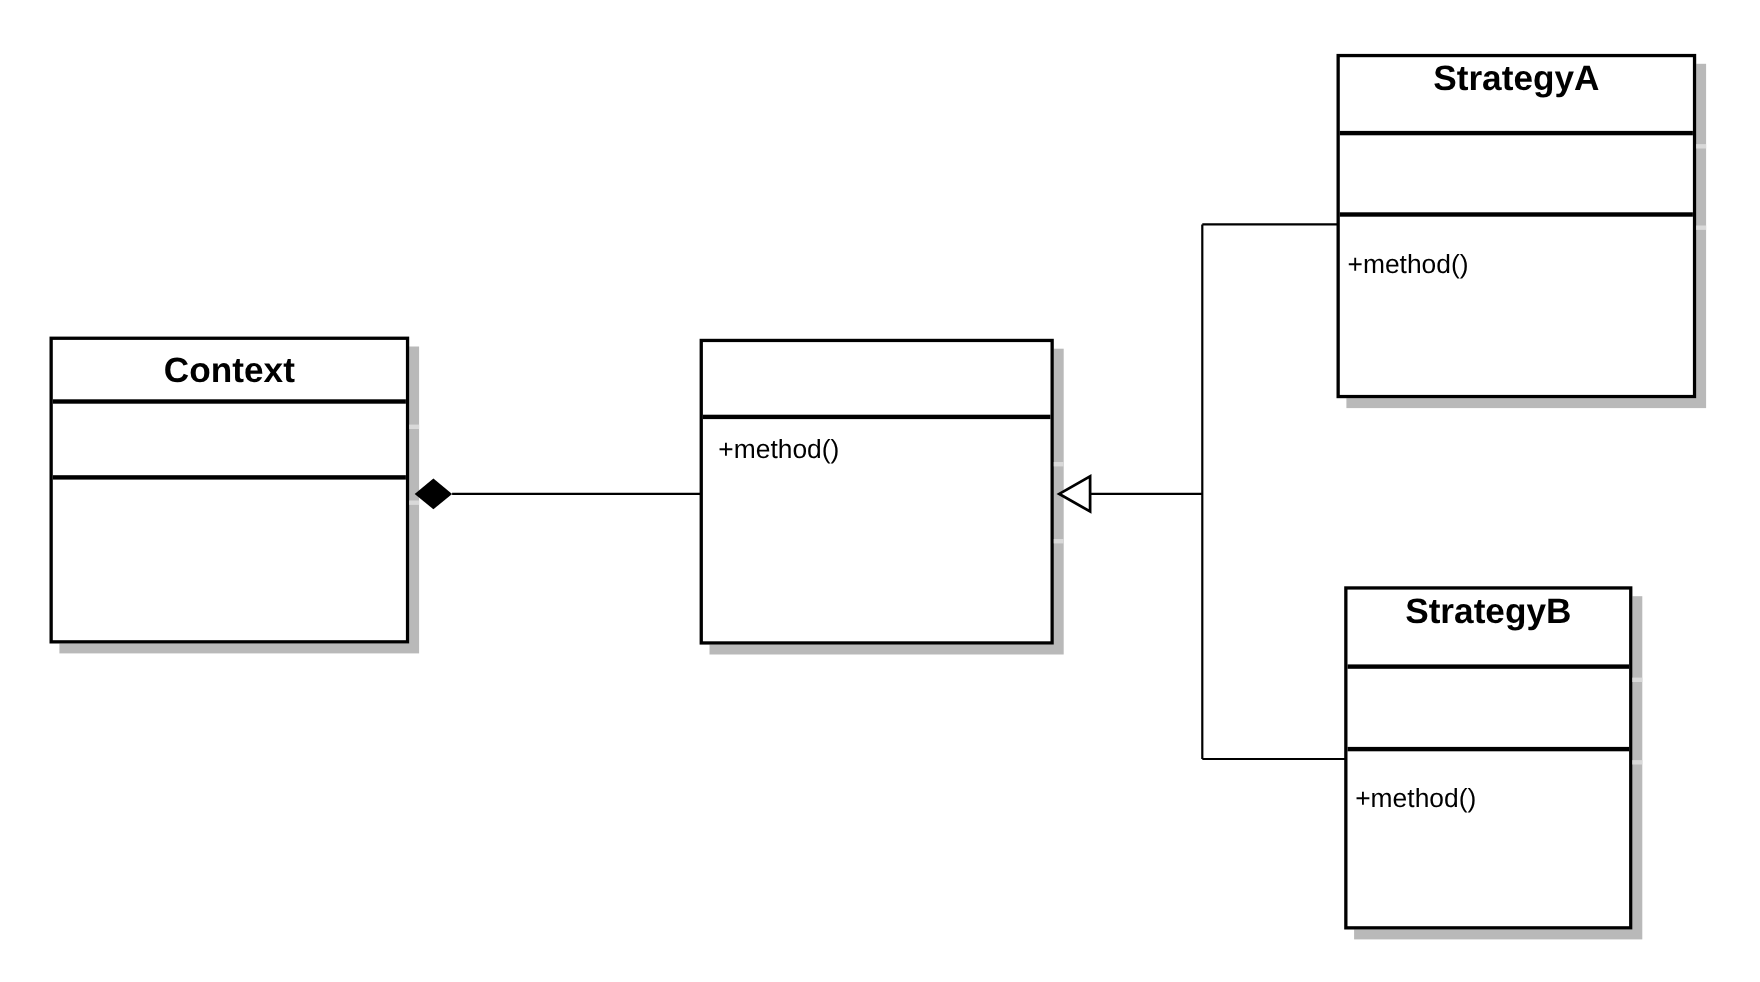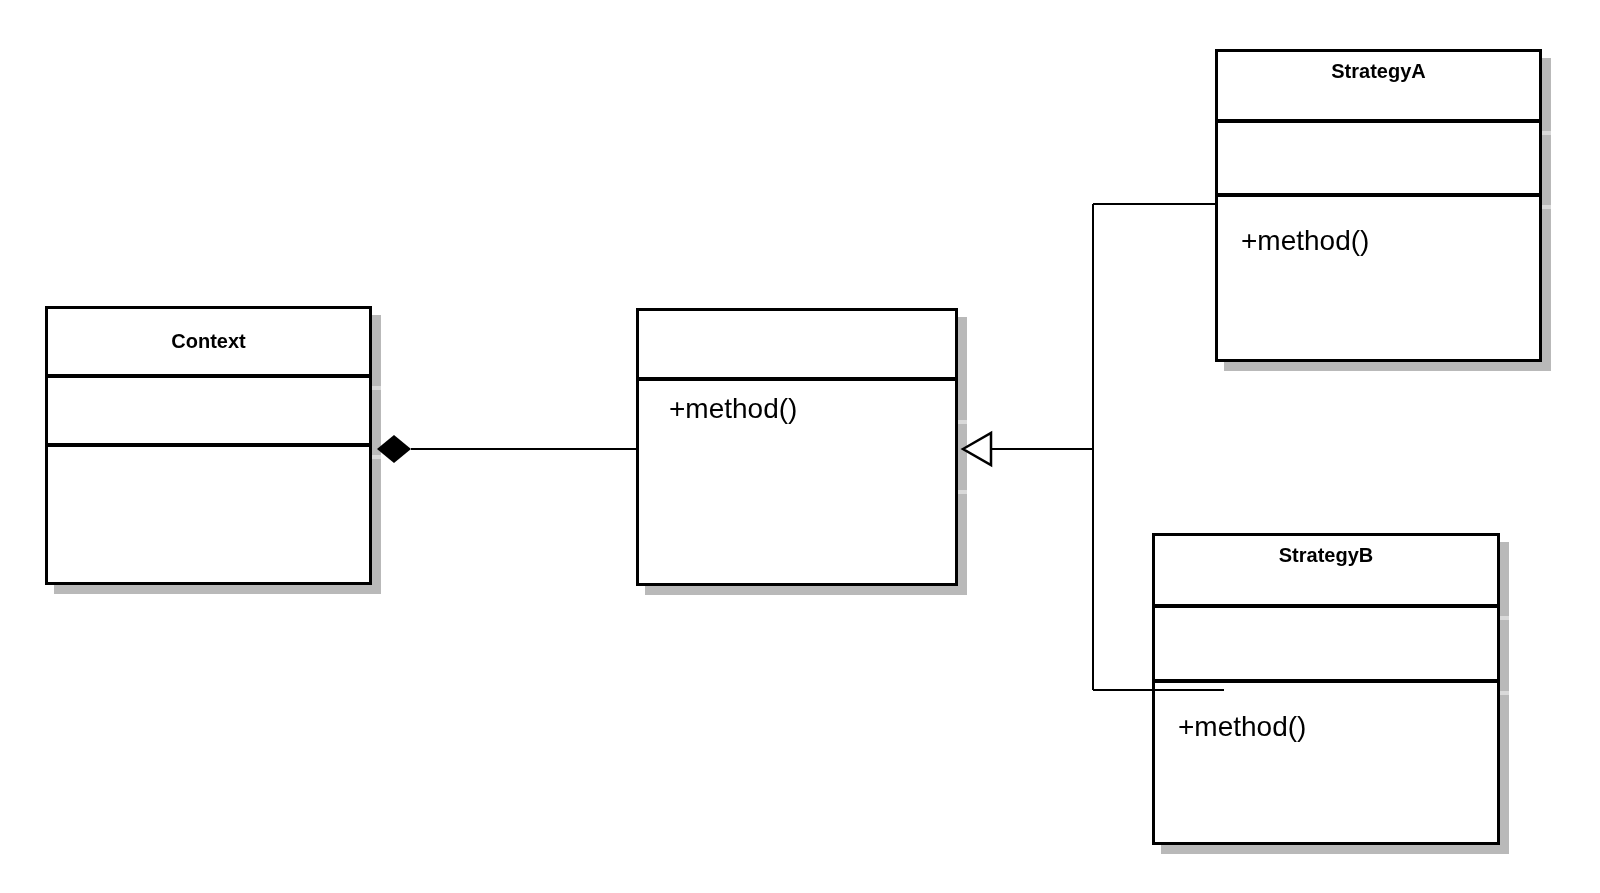--- a/index.html
+++ b/index.html
@@ -34,38 +34,37 @@
     box-sizing: border-box;
     overflow: hidden;
   }
   .c-title {
     border-bottom: 4px solid #000000;
     display: flex;
     flex-direction: column;
     align-items: center;
     justify-content: center;
     font-weight: bold;
-    font-size: 20px;
+    font-size: 32px;
     line-height: 31px;
   }
   .c-title.v-top {
     justify-content: flex-start;
     padding-top: 4px;
   }
   .c-title .stereotype {
     font-weight: normal;
   }
   .c-attrs {
     border-bottom: 4px solid #000000;
   }
   .c-methods {
     flex: 1;
-    font-size: 28px;
+    font-size: 24px;
     line-height: 32px;
-    margin-left: 16px;
   }
   .c-methods.pad-strategy { padding: 12px 0 0 14px; }
   .c-methods.pad-impl     { padding: 28px 0 0 7px; }
   
   .notch {
     position: absolute;
     left: 100%;
     width: 9px;
     height: 4px;
     background: #d9d9d9;
@@ -79,21 +78,21 @@
     pointer-events: none;
   }
 </style>
 </head>
 <body>
 
 <div id="canvas">
 
   <div class="uml-class" style="left:45px; top:306px; width:327px; height:279px;">
     <div class="uml-box">
-      <div class="compartment c-title" style="height:69px;text-align:right;">
+      <div class="compartment c-title" style="height:58px;text-align:right;">
         <div>Context</div>
       </div>
       <div class="compartment c-attrs" style="height:69px;"></div>
       <div class="compartment c-methods"></div>
     </div>
     <div class="notch" style="top:80px;"></div>
     <div class="notch" style="top:149px;"></div>
   </div>
 
   <div class="uml-class" style="left:636px; top:308px; width:322px; height:278px;">
@@ -114,21 +113,21 @@
       </div>
       <div class="compartment c-attrs" style="height:74px;"></div>
       <div class="compartment c-methods pad-impl">
         <div>+method()</div>
       </div>
     </div>
     <div class="notch" style="top:82px;"></div>
     <div class="notch" style="top:156px;"></div>
   </div>
 
-  <div class="uml-class" style="left:1152px; top:533px; width:348px; height:312px;">
+  <div class="uml-class" style="left:1222px; top:533px; width:262px; height:312px;">
     <div class="uml-box">
       <div class="compartment c-title v-top" style="height:72px;">
         <div>StrategyB</div>
       </div>
       <div class="compartment c-attrs" style="height:75px;"></div>
       <div class="compartment c-methods pad-impl">
         <div>+method()</div>
       </div>
     </div>
     <div class="notch" style="top:83px;"></div>

